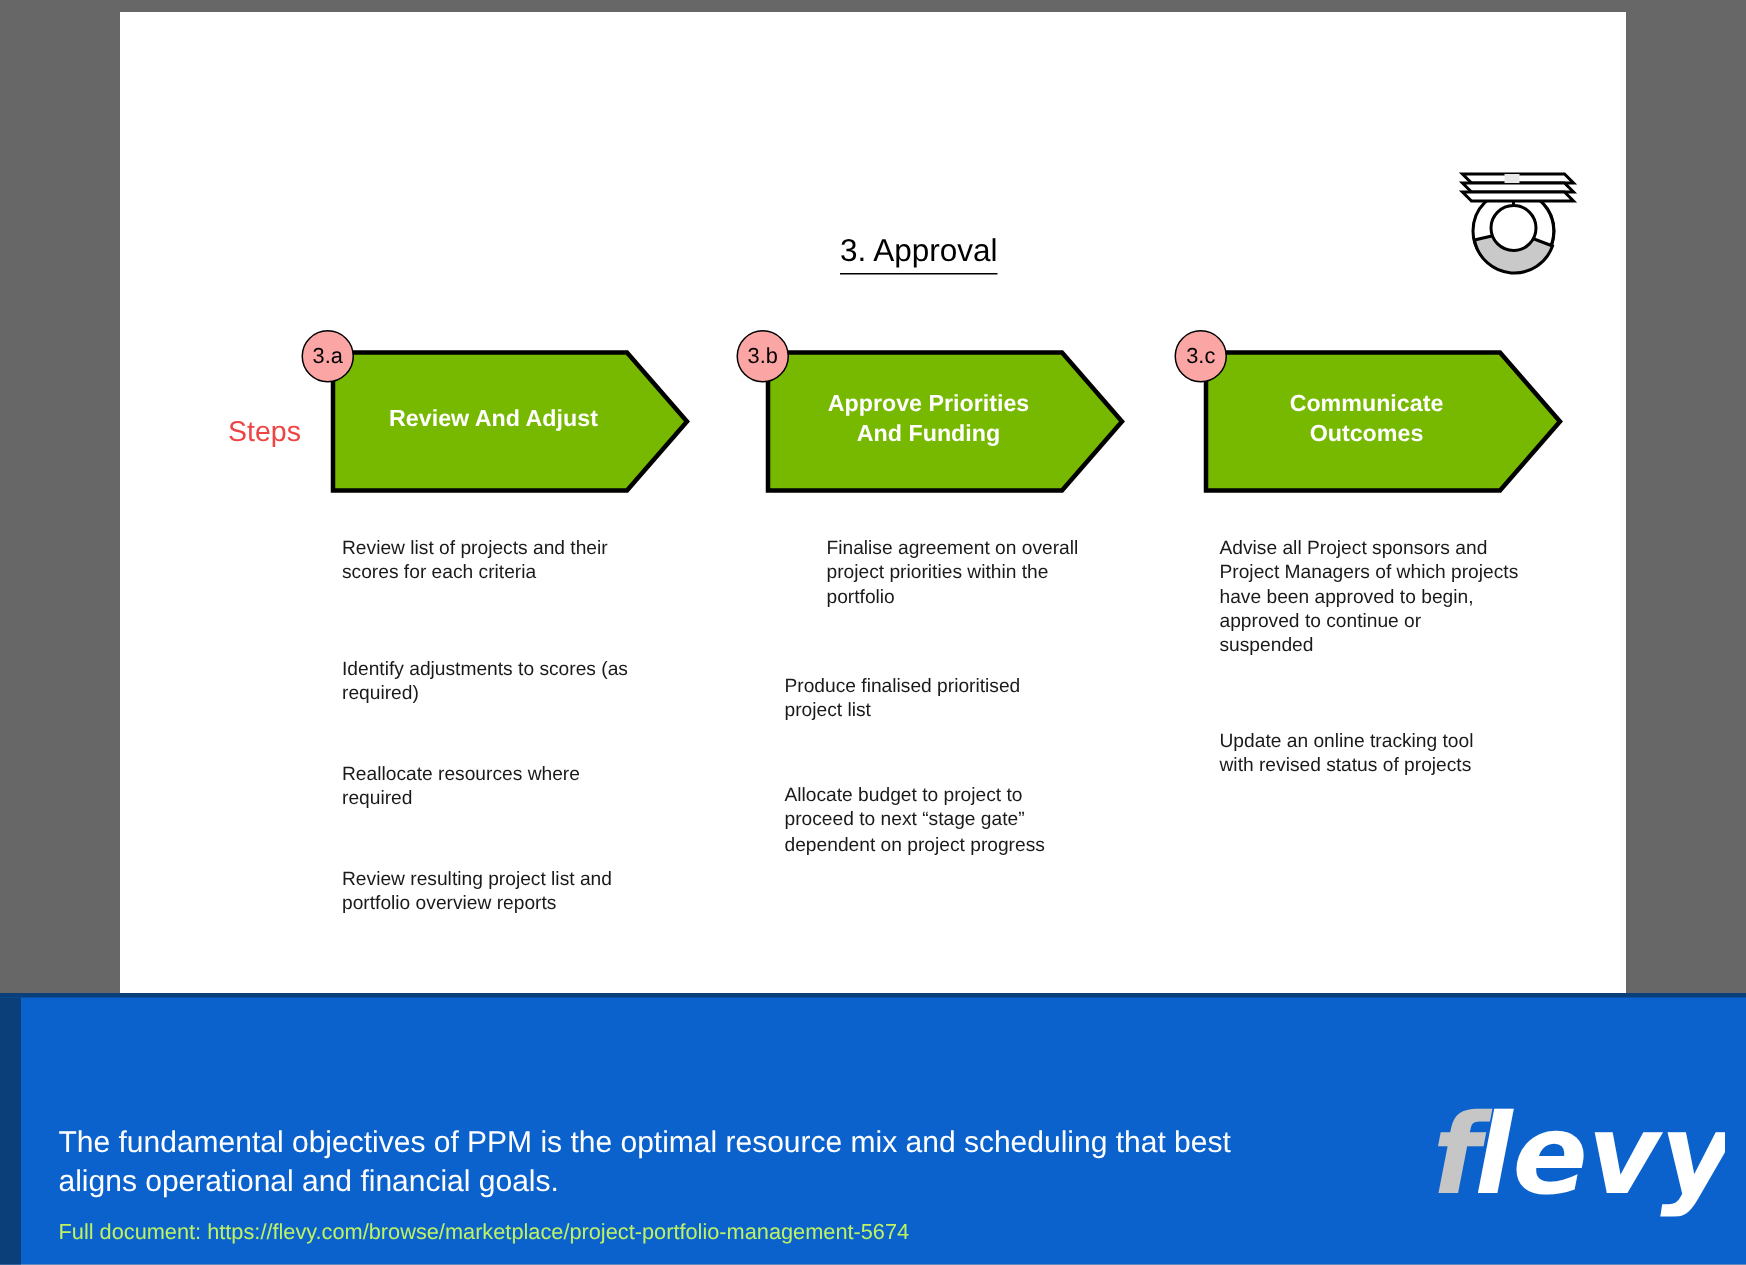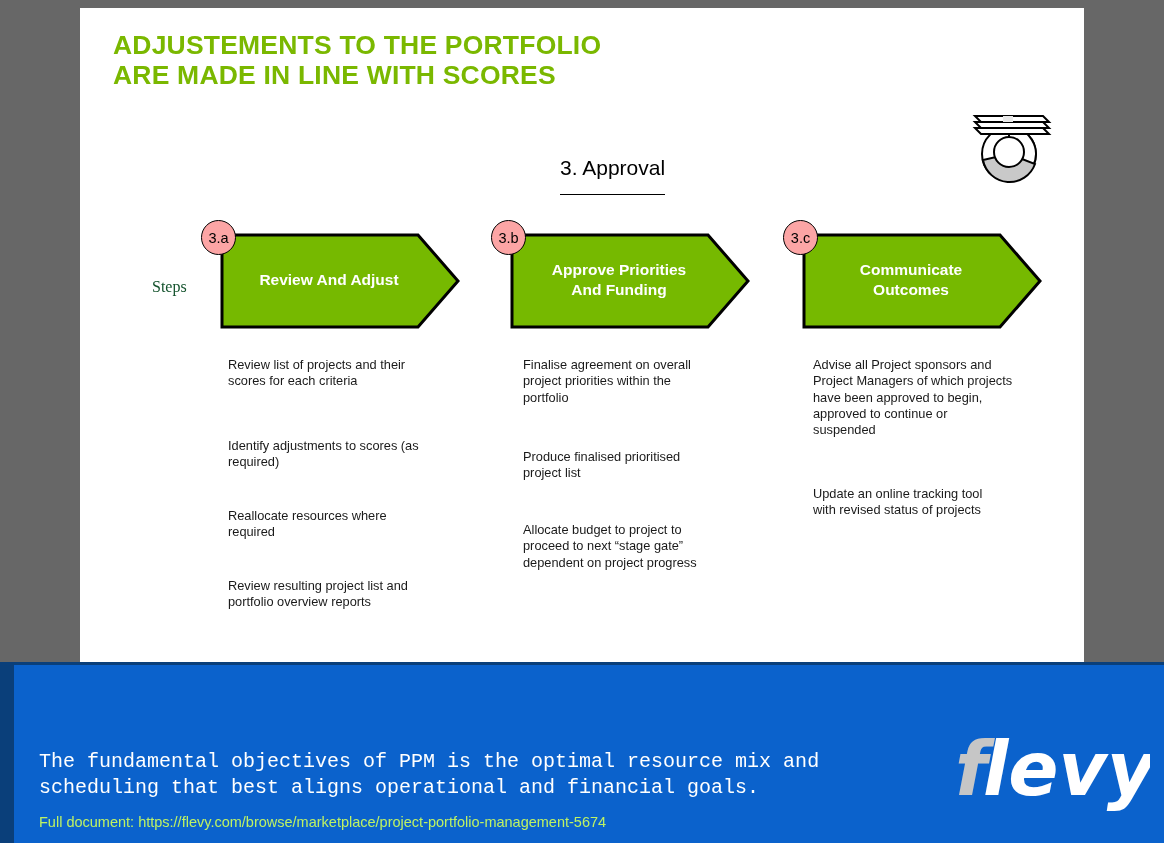--- a/index.html
+++ b/index.html
@@ -55,41 +55,40 @@
   #slide-title .ln { display: block; white-space: nowrap; }
 
   
   #section-heading {
     position: absolute;
     left: 480px;
     top: 148px;
     font-size: 21px;
     color: #000000;
     border-bottom: 1.6px solid #000;
-    padding-bottom: 14px;
+    padding-bottom: 2px;
     white-space: nowrap;
   }
 
   
   #slide-icon {
     position: absolute;
     left: 883px;
     top: 100px;
     width: 92px;
     height: 76px;
   }
 
   
   #steps-label {
     position: absolute;
     left: 72px;
     top: 270px;
-    font-size: 16px;
-    color: #14532d;
-    font-family: Liberation Serif, serif;
+    font-size: 19px;
+    color: #ef4444;
   }
 
   .step-col {
     position: absolute;
     top: 225px;
   }
   .step-col.c0 { left: 140px; width: 300px; }
   .step-col.c1 { left: 430px; width: 300px; }
   .step-col.c2 { left: 722px; width: 300px; }
 
@@ -184,21 +183,20 @@
   #banner-title .strong { font-weight: bold; }
   #banner-title .light { font-weight: normal; }
   #banner-sub {
     position: absolute;
     left: 39px;
     top: 84px;
     width: 790px;
     color: #ffffff;
     font-size: 20px;
     line-height: 26px;
-    font-family: Liberation Mono, monospace;
   }
   #banner-url {
     position: absolute;
     left: 39px;
     top: 149px;
     color: #bef264;
     font-size: 14.5px;
     white-space: nowrap;
   }
   #flevy-logo {
@@ -214,24 +212,20 @@
     font-style: italic;
   }
 </style>
 </head>
 <body>
 
 <div id="root">
 
   <div id="slide">
 
-    <div id="slide-title">
-      <span class="ln">ADJUSTEMENTS TO THE PORTFOLIO</span>
-      <span class="ln">ARE MADE IN LINE WITH SCORES</span>
-    </div>
 
     <div id="section-heading">3.  Approval</div>
 
     <div id="slide-icon">
       <svg width="92" height="76" viewBox="0 0 92 76" xmlns="http://www.w3.org/2000/svg">
         <circle cx="46" cy="46" r="27" fill="#ffffff" stroke="#000" stroke-width="2"></circle>
         <path d="M46 19 A27 27 0 0 1 70 58 L46 46 Z" fill="#ffffff" stroke="#000" stroke-width="2"></path>
         <path d="M20 52 A27 27 0 0 0 72 56 L46 46 Z" fill="#c9c9c9" stroke="#000" stroke-width="2"></path>
         <circle cx="46" cy="44" r="15" fill="#ffffff" stroke="#000" stroke-width="2"></circle>
         <path d="M12 8 L80 8 L86 14 L18 14 Z" fill="#ffffff" stroke="#000" stroke-width="2"></path>
@@ -288,21 +282,21 @@
     </div>
 
     <div class="bullets c0">
       <div class="bullet" style="top:0px;width:200px;">Review list of projects and their scores for each criteria</div>
       <div class="bullet" style="top:81px;width:200px;">Identify adjustments to scores (as required)</div>
       <div class="bullet" style="top:151px;width:185px;">Reallocate resources where required</div>
       <div class="bullet" style="top:221px;width:208px;">Review resulting project list and portfolio overview reports</div>
     </div>
 
     <div class="bullets c1">
-      <div class="bullet" style="top:0px;width:190px;">Finalise agreement on overall project priorities within the portfolio</div>
+      <div class="bullet" style="top:0px;width:190px;margin-left:28px;">Finalise agreement on overall project priorities within the portfolio</div>
       <div class="bullet" style="top:92px;width:180px;">Produce finalised prioritised project list</div>
       <div class="bullet" style="top:165px;width:196px;">Allocate budget to project to proceed to next “stage gate” dependent on project progress</div>
     </div>
 
     <div class="bullets c2">
       <div class="bullet" style="top:0px;width:200px;">Advise all Project sponsors and Project Managers of which projects have been approved to begin, approved to continue or suspended</div>
       <div class="bullet" style="top:129px;width:192px;">Update an online tracking tool with revised status of projects</div>
     </div>
 
   </div>

